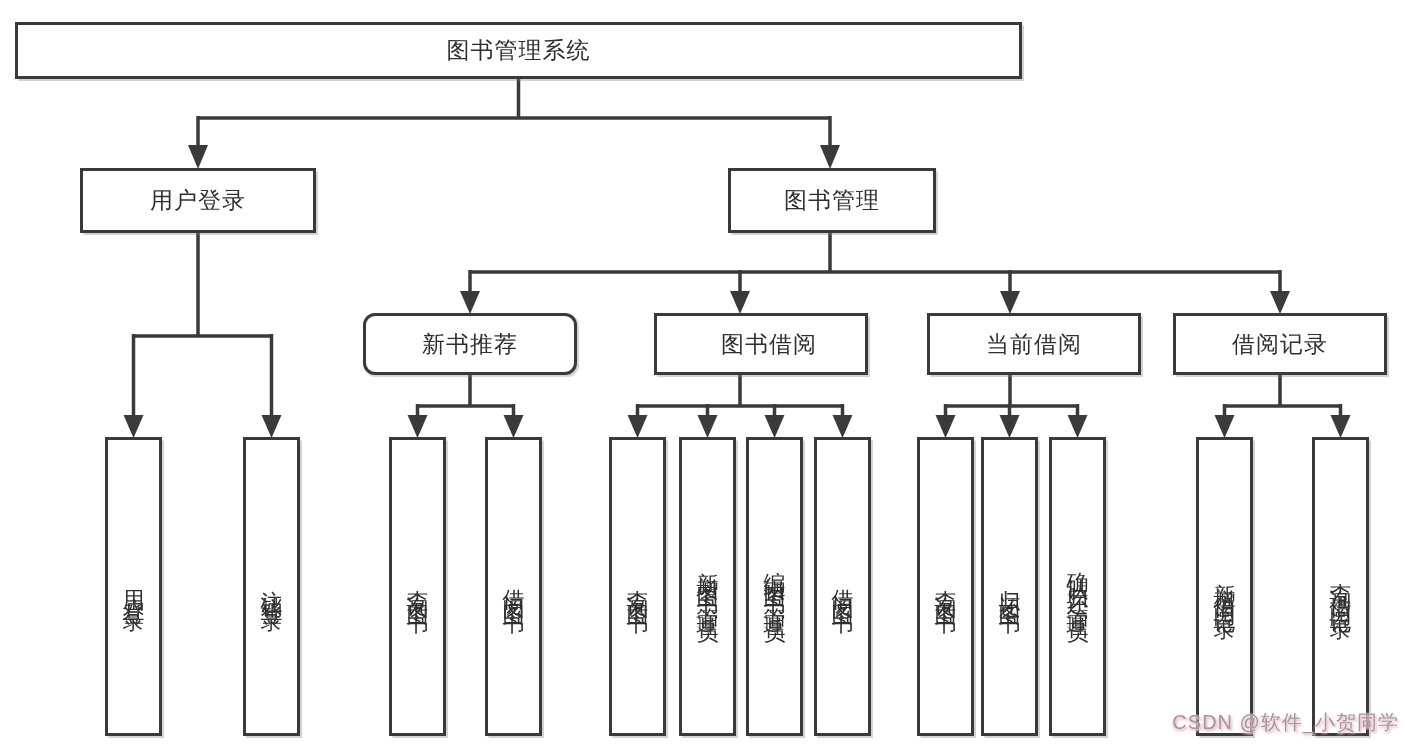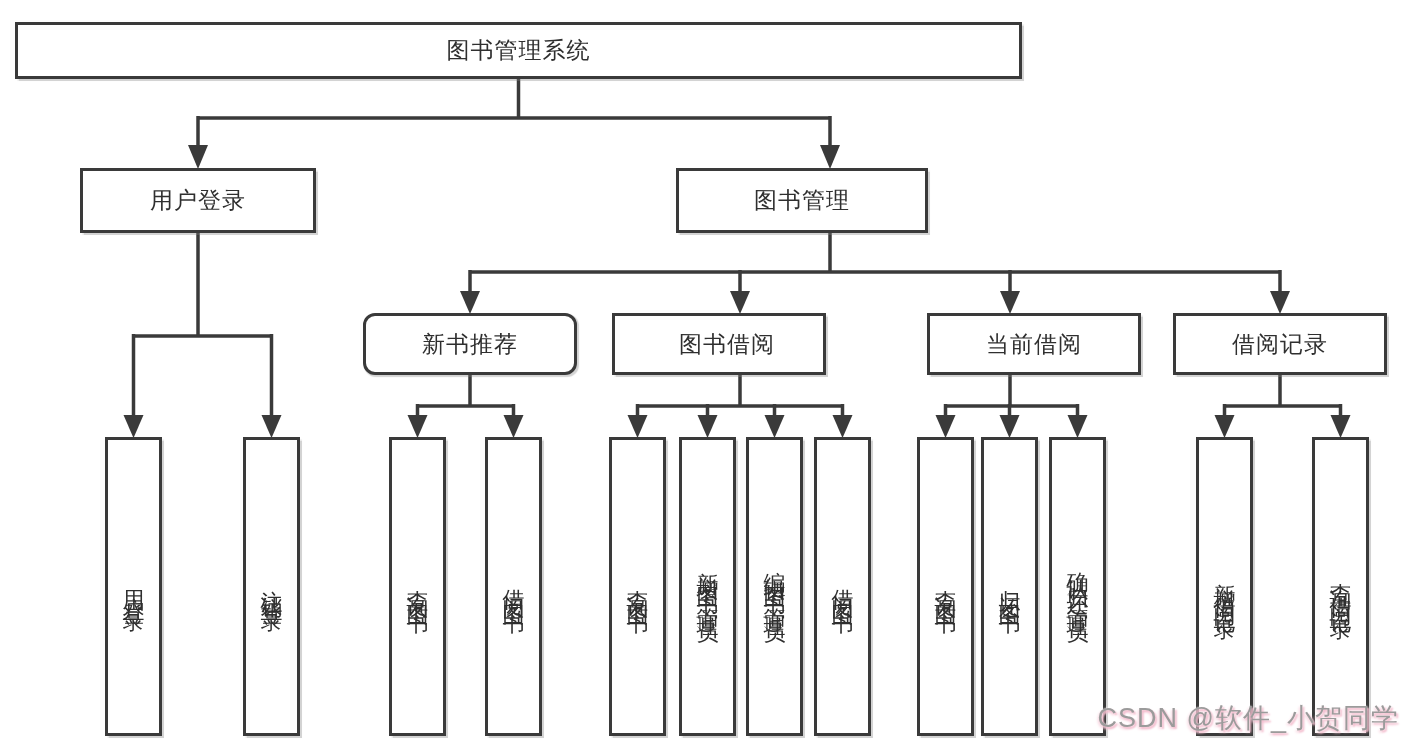--- a/index.html
+++ b/index.html
@@ -38,24 +38,24 @@
     writing-mode: vertical-rl;
     text-orientation: mixed;
     font-size: 22px;
     letter-spacing: 0.33em;
     line-height: 1;
     white-space: nowrap;
   }
   
   .n-root  { left: 15px;   top: 22px;  width: 1007px; height: 57px; }
   .n-l2a   { left: 80px;   top: 168px; width: 236px;  height: 65px; }
-  .n-l2b   { left: 676px;  top: 168px; width: 252px;  height: 65px; }
+  .n-l2b   { left: 728px;  top: 168px; width: 208px;  height: 65px; }
   .n-l3    { top: 313px; width: 214px; height: 62px; }
   .n-l3a   { left: 363px; border-radius: 12px; }
-  .n-l3b   { left: 612px; padding-left: 16px; }
+  .n-l3b   { left: 654px; padding-left: 16px; }
   .n-l3c   { left: 927px; }
   .n-l3d   { left: 1173px; }
   .leaf    { top: 437px; width: 57px; height: 299px; }
   .lf1  { left: 105px;  }
   .lf2  { left: 243px;  }
   .lf3  { left: 389px;  }
   .lf4  { left: 485px;  }
   .lf5  { left: 609px;  }
   .lf6  { left: 679px;  }
   .lf7  { left: 746px;  }
@@ -63,21 +63,21 @@
   .lf9  { left: 917px;  }
   .lf10 { left: 981px;  }
   .lf11 { left: 1049px; }
   .lf12 { left: 1196px; }
   .lf13 { left: 1312px; }
   .watermark {
     position: absolute;
     right: 6px;
     bottom: 11px;
     z-index: 5;
-    font-size: 27px;
+    font-size: 20px;
     color: #9b9b9b;
     letter-spacing: 1px;
     white-space: nowrap;
     text-shadow: 2px 2px 2px #f3bccd, -1px 2px 3px #f6cdda, 0 0 2px #ffffff;
   }
 </style>
 </head>
 <body>
 
 <div class="canvas">

